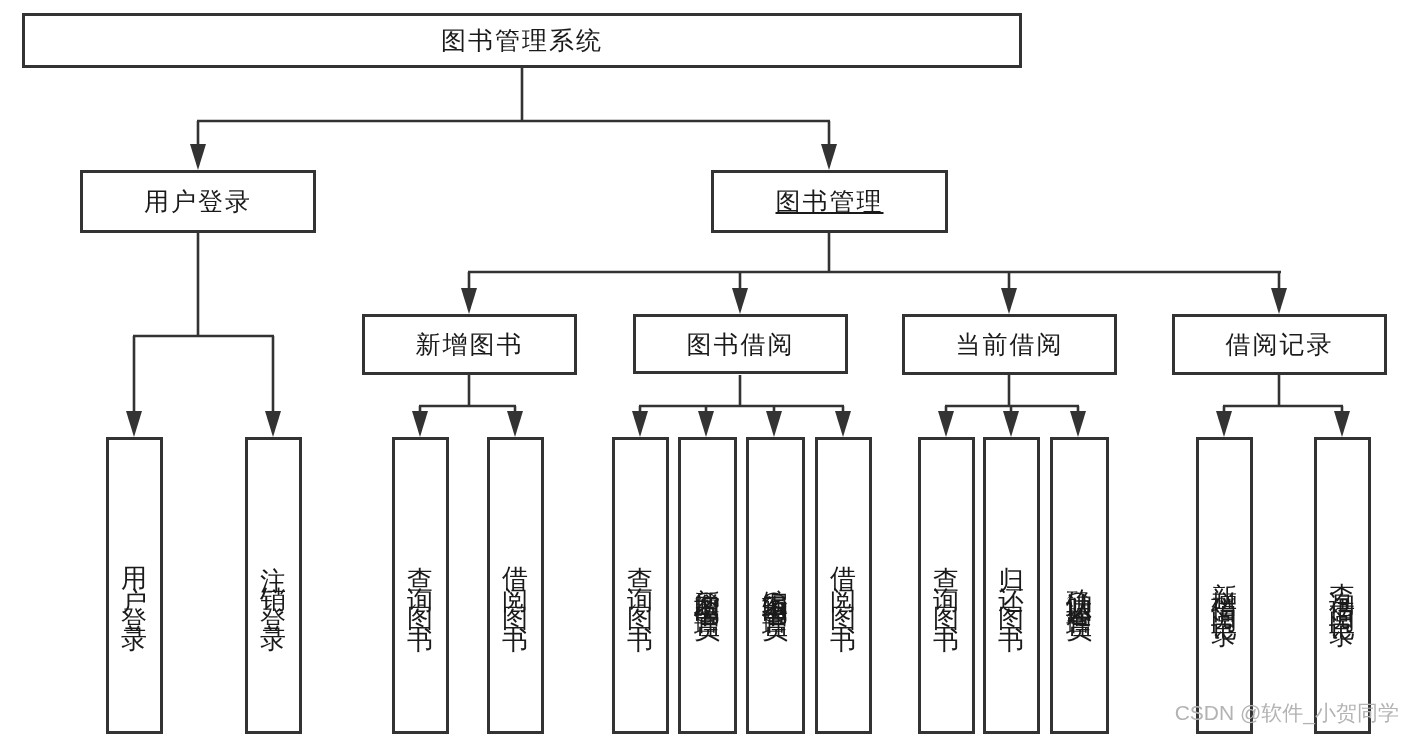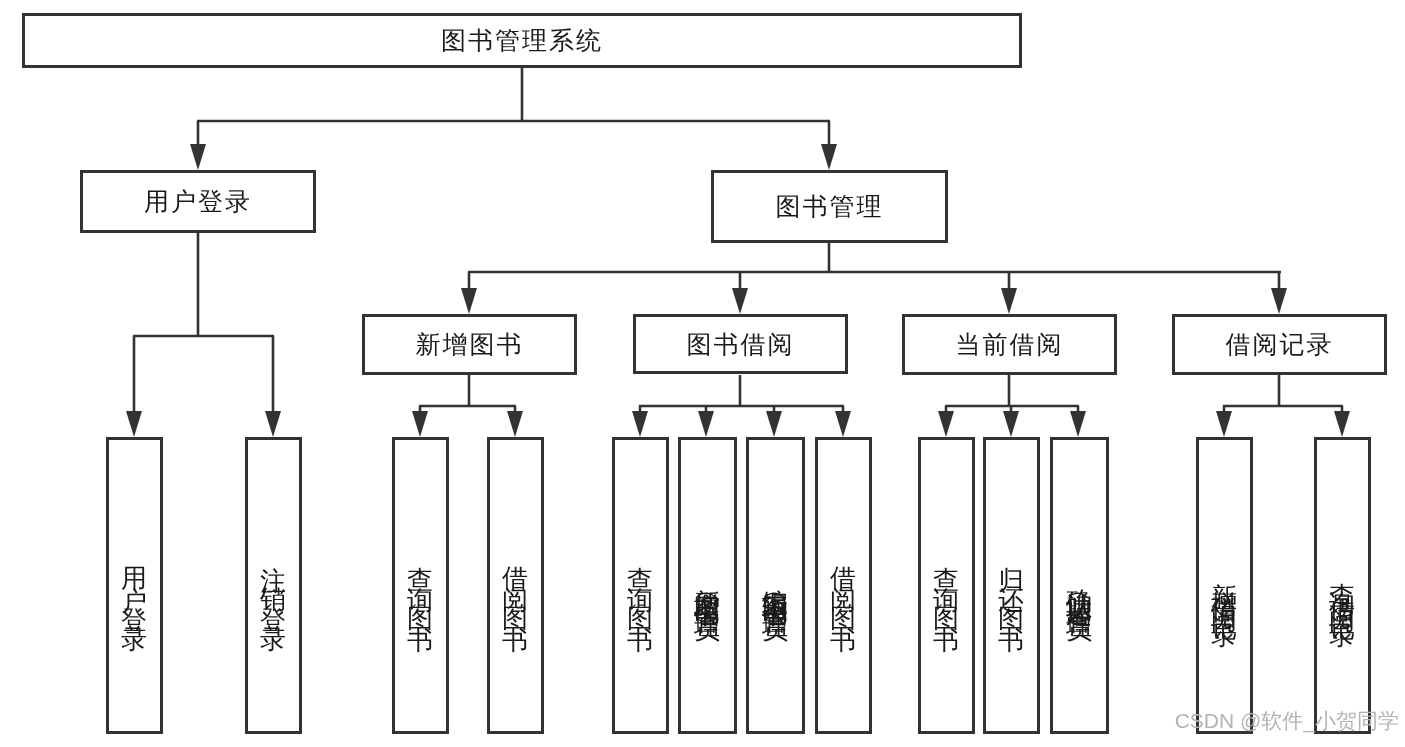--- a/index.html
+++ b/index.html
@@ -18,21 +18,21 @@
   }
   .h-box{font-size:25px;letter-spacing:2px;white-space:nowrap;}
   .v-box{
     writing-mode:vertical-rl;text-orientation:mixed;
     font-size:26px;line-height:1;white-space:nowrap;
   }
   .sp-short{letter-spacing:20px;}
   .sp-med{letter-spacing:8px;}
   .sp-long{letter-spacing:4px;}
   .watermark{
-    position:absolute;right:6px;bottom:12px;z-index:5;
+    position:absolute;right:6px;bottom:20px;z-index:5;
     font-size:21px;color:var(--watermark,#b3b3b3);white-space:nowrap;
   }
 </style>
 </head>
 <body>
 
 <div class="canvas">
 
   <svg class="connectors" viewBox="0 0 1405 747">
 
@@ -92,21 +92,21 @@
     <line x1="1223" y1="406" x2="1343" y2="406"></line>
     <line x1="1224" y1="406" x2="1224" y2="413"></line>
     <line x1="1342" y1="406" x2="1342" y2="413"></line>
     <polygon points="1216,411 1232,411 1224,437"></polygon>
     <polygon points="1334,411 1350,411 1342,437"></polygon>
   </svg>
 
   <div class="box h-box" style="left:22px;top:13px;width:1000px;height:55px;">图书管理系统</div>
 
   <div class="box h-box" style="left:80px;top:170px;width:236px;height:63px;">用户登录</div>
-  <div class="box h-box" style="left:711px;top:170px;width:237px;height:73px;">图书管理</div>
+  <div class="box h-box" style="left:711px;top:170px;width:237px;height:63px;text-decoration:underline;">图书管理</div>
 
   <div class="box h-box" style="left:362px;top:314px;width:215px;height:61px;">新增图书</div>
   <div class="box h-box" style="left:633px;top:314px;width:215px;height:60px;">图书借阅</div>
   <div class="box h-box" style="left:902px;top:314px;width:215px;height:61px;">当前借阅</div>
   <div class="box h-box" style="left:1172px;top:314px;width:215px;height:61px;">借阅记录</div>
 
   <div class="box v-box sp-short" style="left:106px;top:437px;width:57px;height:297px;">用户登录</div>
   <div class="box v-box sp-short" style="left:245px;top:437px;width:57px;height:297px;">注销登录</div>
 
   <div class="box v-box sp-short" style="left:392px;top:437px;width:57px;height:297px;">查询图书</div>

